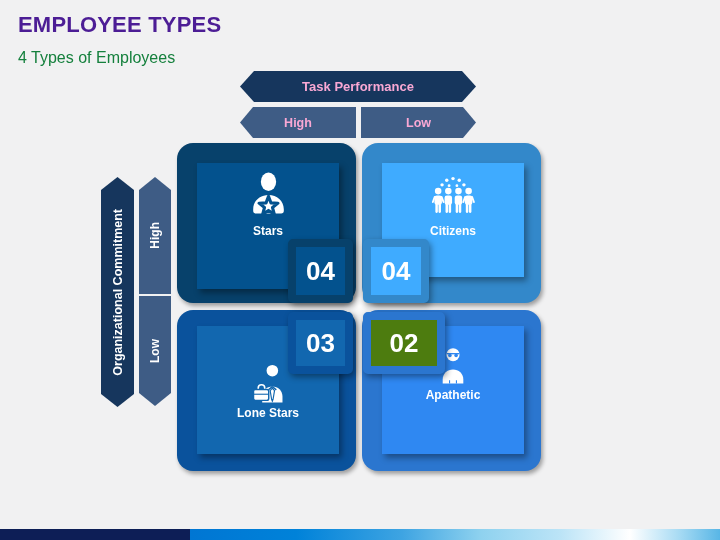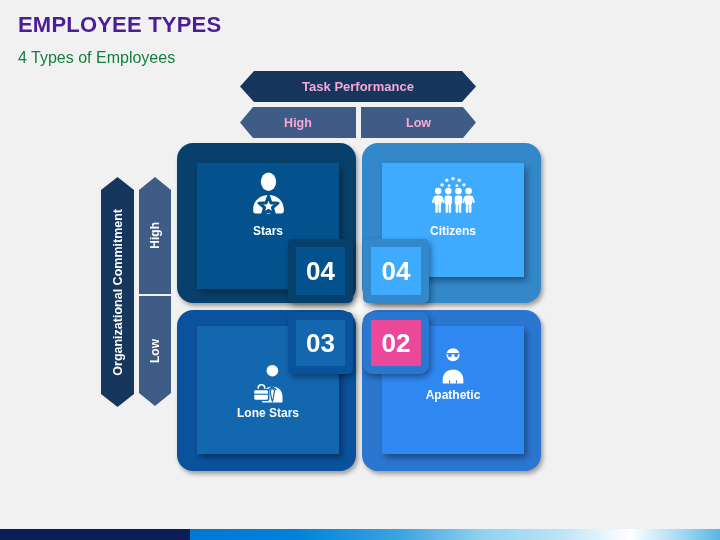--- a/index.html
+++ b/index.html
@@ -44,21 +44,21 @@
   .q-bl .icon-box,.q-br .icon-box{height:38px;}
   .q-label{margin-top:4px;color:#fff;font-weight:bold;font-size:12px;}
 
   
   .badge{position:absolute;display:flex;align-items:center;justify-content:center;border-radius:5px;
     color:#fff;font-weight:bold;font-size:26px;border-style:solid;border-width:8px;box-sizing:border-box;
     box-shadow:2px 3px 6px rgba(0,0,0,.4);z-index:5;}
   .b04{left:288px;top:239px;width:65px;height:64px;border-color:#07416b;background:#03528e;}
   .b01{left:363px;top:239px;width:66px;height:64px;border-color:#3388ca;background:#3fabff;}
   .b03{left:288px;top:312px;width:65px;height:62px;border-color:#0a529c;background:#1267af;}
-  .b02{left:363px;top:312px;width:66px;height:62px;border-color:#2b76cf;background:#ec4899;border-radius:9px;}
+  .b02{left:363px;top:312px;width:82px;height:62px;border-color:#2b76cf;background:#4d7c0f;}
 
   .center-glow{position:absolute;left:349px;top:296px;width:20px;height:20px;border-radius:50%;z-index:4;
     background:radial-gradient(circle, rgba(255,255,255,.95), rgba(255,255,255,0) 70%);}
 
   
   .footer-navy{position:absolute;left:0;top:529px;width:190px;height:11px;background:#0d1e56;}
   .footer-grad{position:absolute;left:190px;top:529px;width:530px;height:11px;
     background:linear-gradient(to right,#0076d3 0%,#0082d9 20%,#3ea4e2 40%,#8fd2ef 55%,#bce4f7 70%,#ffffff 83%,#aadcf4 92%,#58b6e6 100%);}
 </style>
 </head>

